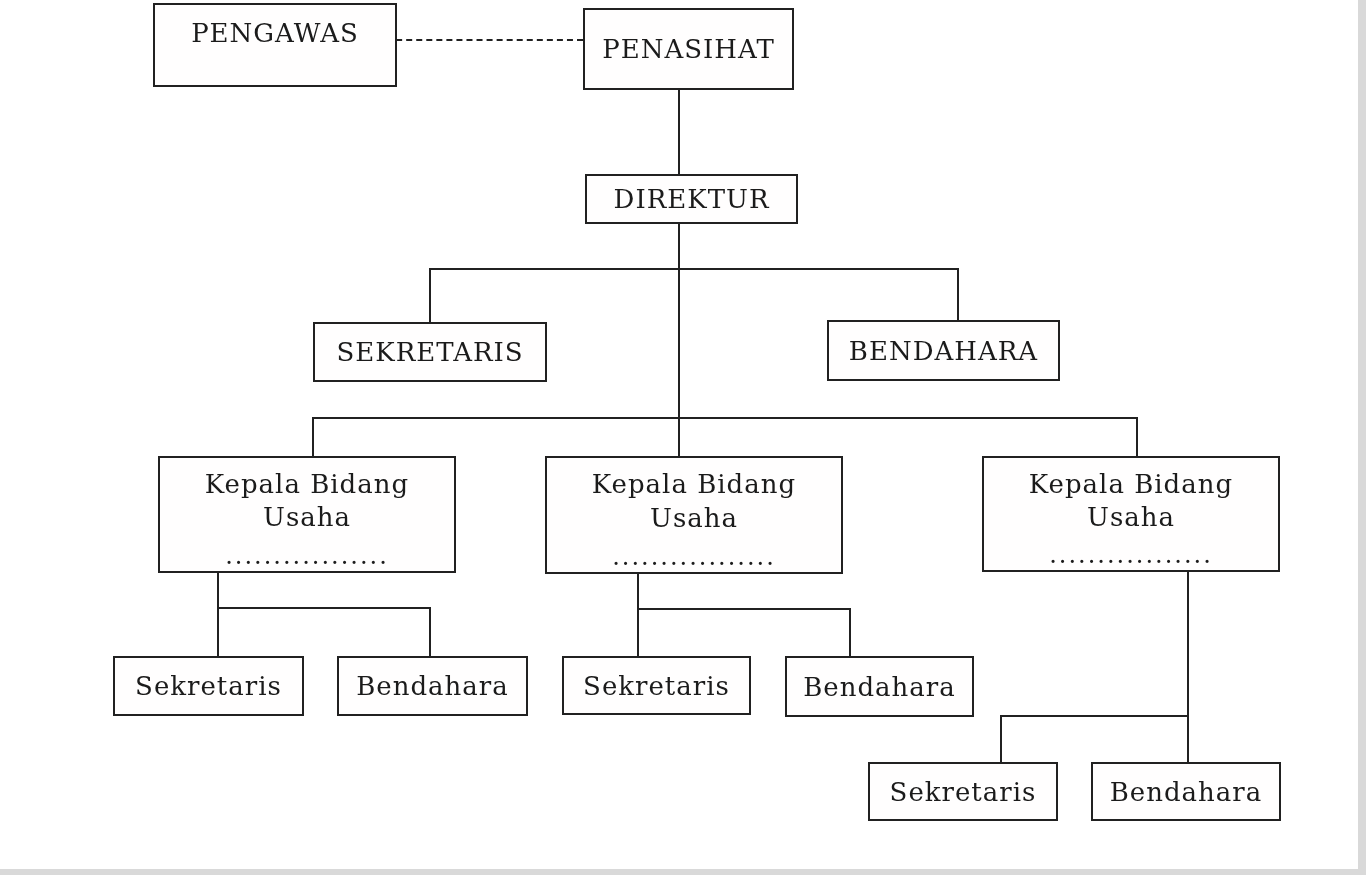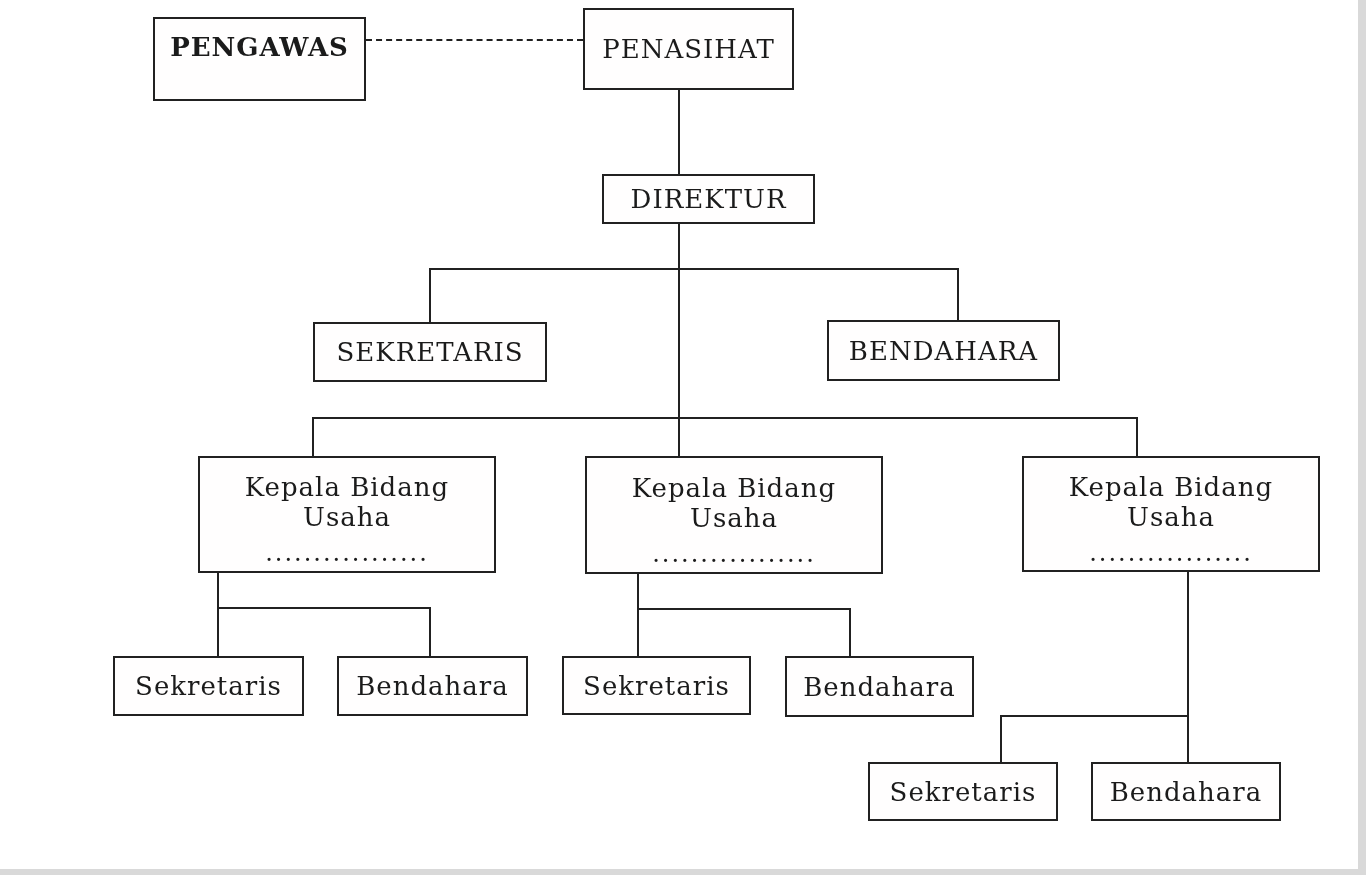--- a/index.html
+++ b/index.html
@@ -37,23 +37,22 @@
   .node .lbl.dots {
     margin-top: 6px;
     letter-spacing: 2px;
     font-size: 24px;
   }
   .node.top-aligned {
     justify-content: flex-start;
     padding-top: 13px;
   }
   .node.unit {
-    justify-content: center;
+    justify-content: space-between;
     padding-top: 11px;
-    margin-left: 40px;
   }
   .conn {
     position: absolute;
     background: var(--line, #212121);
   }
   .conn.h { height: 2px; }
   .conn.v { width: 2px; }
   .conn.dashed {
     background: none;
     height: 0;
@@ -88,29 +87,29 @@
   <div class="conn v" style="left:429px; top:607px; height:49px;"></div>
 
   <div class="conn v" style="left:637px; top:572px; height:84px;"></div>
   <div class="conn h" style="left:637px; top:608px; width:214px;"></div>
   <div class="conn v" style="left:849px; top:608px; height:48px;"></div>
 
   <div class="conn v" style="left:1187px; top:570px; height:192px;"></div>
   <div class="conn h" style="left:1000px; top:715px; width:189px;"></div>
   <div class="conn v" style="left:1000px; top:715px; height:47px;"></div>
 
-  <div class="node top-aligned" style="left:153px; top:17px; width:213px; height:84px;font-weight:bold;">
+  <div class="node top-aligned" style="left:153px; top:3px; width:244px; height:84px;">
     <span class="lbl">PENGAWAS</span>
   </div>
 
   <div class="node" style="left:583px; top:8px; width:211px; height:82px;">
     <span class="lbl">PENASIHAT</span>
   </div>
 
-  <div class="node" style="left:602px; top:174px; width:213px; height:50px;">
+  <div class="node" style="left:585px; top:174px; width:213px; height:50px;">
     <span class="lbl">DIREKTUR</span>
   </div>
 
   <div class="node" style="left:313px; top:322px; width:234px; height:60px;">
     <span class="lbl">SEKRETARIS</span>
   </div>
 
   <div class="node" style="left:827px; top:320px; width:233px; height:61px;">
     <span class="lbl">BENDAHARA</span>
   </div>

